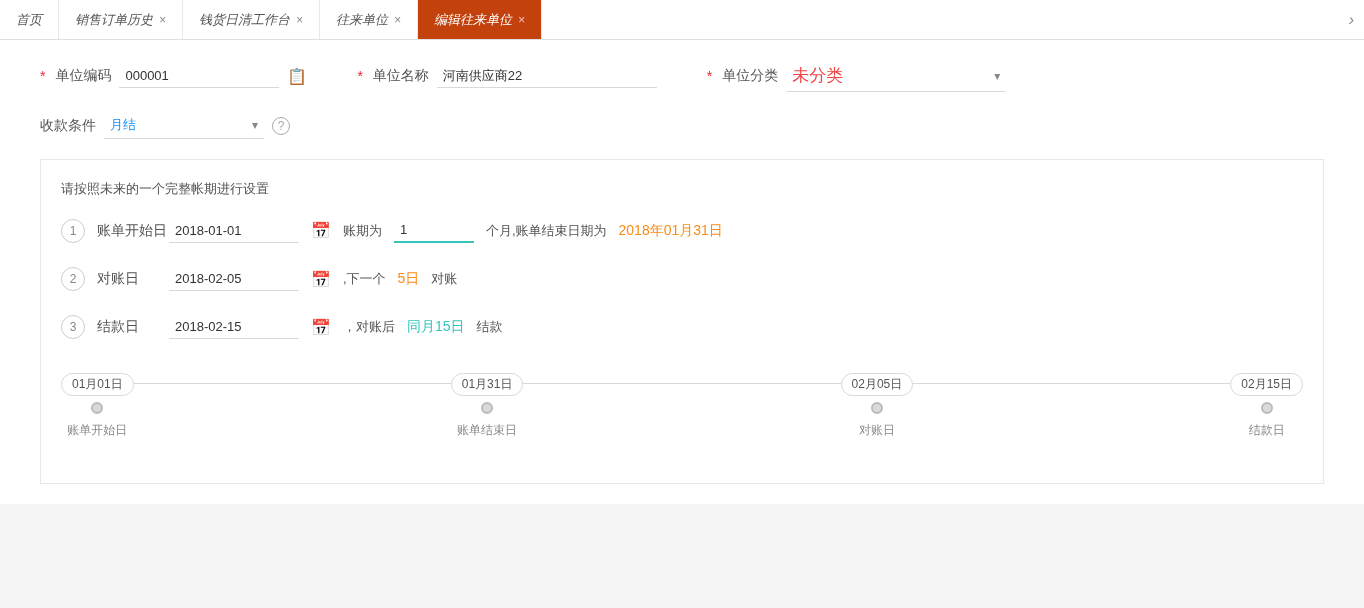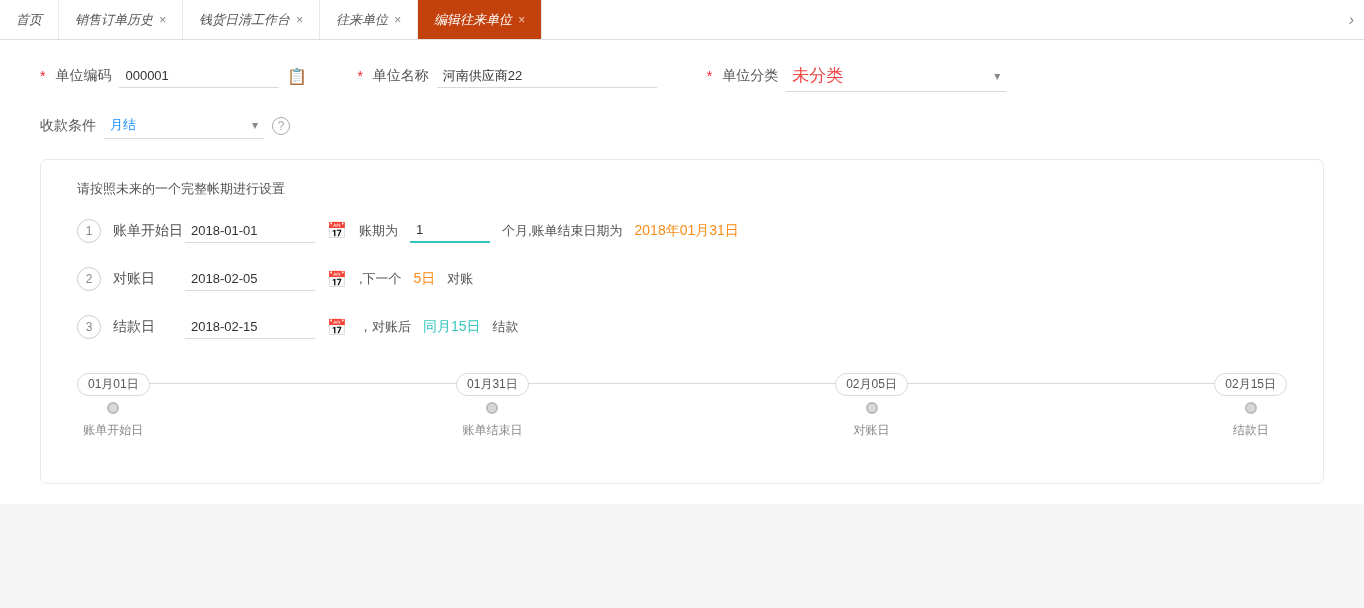--- a/index.html
+++ b/index.html
@@ -147,22 +147,22 @@
       align-items: center;
       justify-content: center;
       font-size: 12px;
       color: #aaa;
       cursor: pointer;
     }
 
     
     .panel-box {
       border: 1px solid #e8e8e8;
-      border-radius: 7px;
-      padding: 20px 36px 24px;
+      border-radius: 0;
+      padding: 20px 20px 24px;
     }
     .panel-title {
       font-size: 13px;
       color: #555;
       margin-bottom: 20px;
     }
 
     
     .setting-row {
       display: flex;

